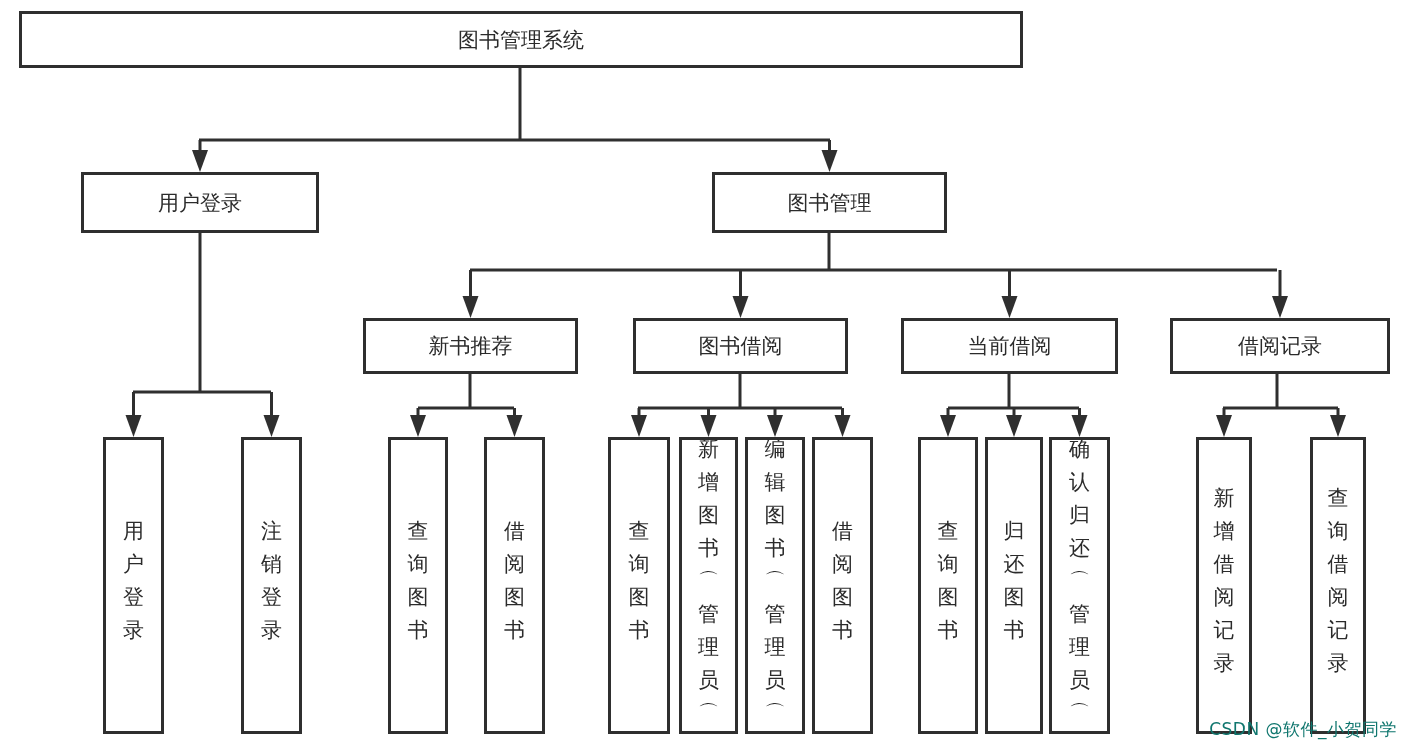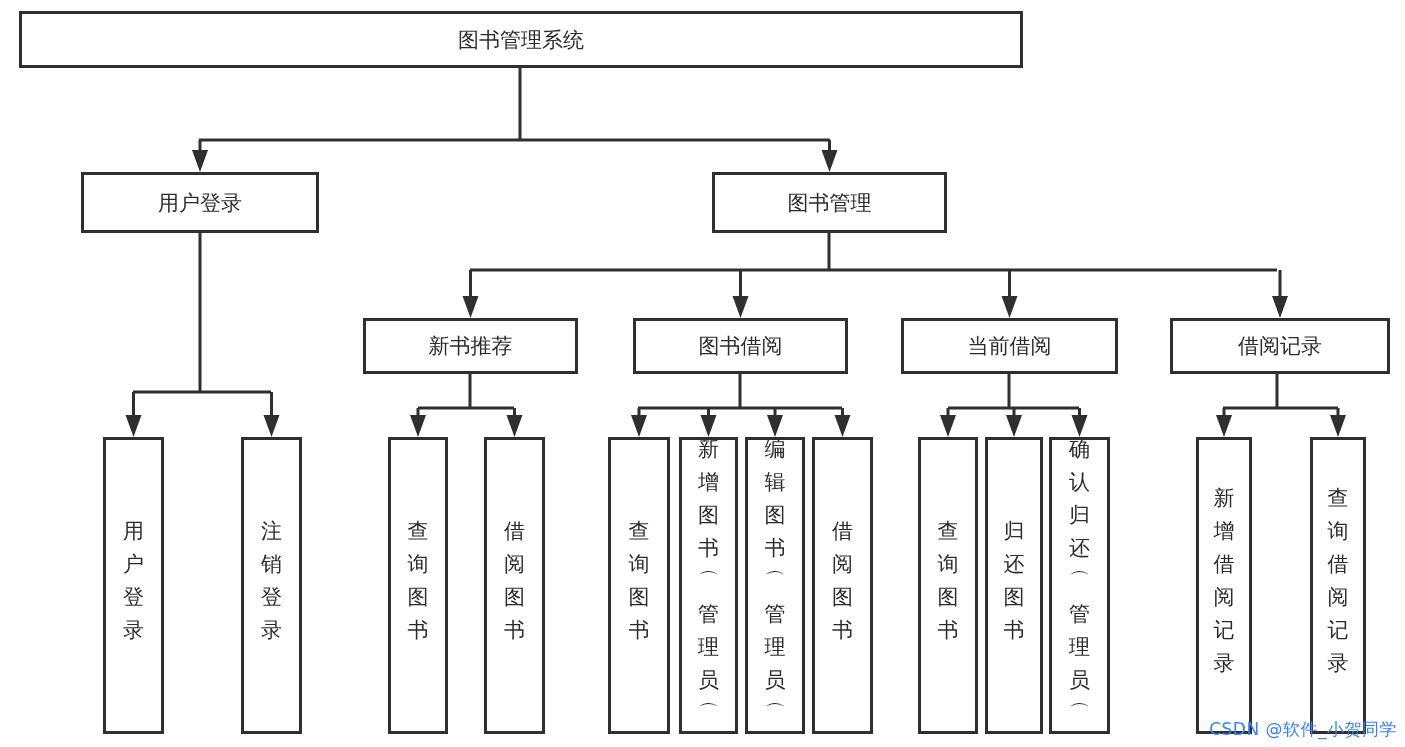--- a/index.html
+++ b/index.html
@@ -53,21 +53,21 @@
   .node-label-vert {
     fill: #2b2b2b;
     font-family: "DejaVu Sans", "Liberation Sans", sans-serif;
     font-size: 21px;
     text-anchor: middle;
   }
   .watermark-text {
     position: absolute;
     right: 8px;
     bottom: 6px;
-    color: #3b82f6;
+    color: #0f766e;
     font-size: 17px;
     font-family: "DejaVu Sans", "Liberation Sans", sans-serif;
     letter-spacing: 0.5px;
     white-space: nowrap;
     user-select: none;
   }
 </style>
 </head>
 <body>
 

